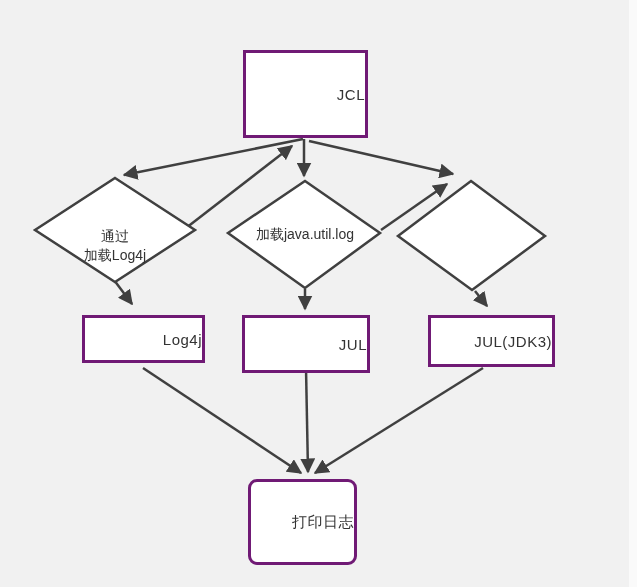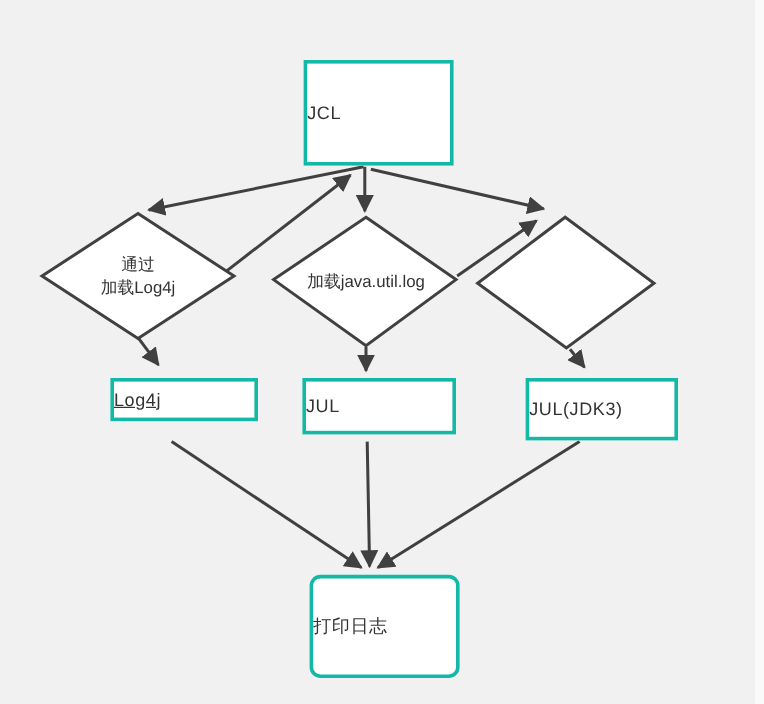--- a/index.html
+++ b/index.html
@@ -13,23 +13,23 @@
   }
   .right-strip{
     position:absolute;top:0;right:0;width:8px;height:100%;
     background:#fafafa;
   }
   svg.layer{position:absolute;left:0;top:0;}
   .edge{stroke:#404040;stroke-width:2.5;fill:none;}
   .diamond{fill:#ffffff;stroke:#404040;stroke-width:2.5;}
   .node{
     position:absolute;box-sizing:border-box;
-    background:#ffffff;border:3px solid #14b8a6;
-    display:flex;align-items:center;justify-content:flex-start;
-    font-size:15px;letter-spacing:0.5px;margin-left:10px;
+    background:#ffffff;border:3px solid #701a75;
+    display:flex;align-items:center;justify-content:flex-end;
+    font-size:15px;letter-spacing:0.5px;
   }
   .node.rounded{border-radius:9px;}
   .dlabel{
     position:absolute;display:flex;flex-direction:column;
     align-items:center;justify-content:center;text-align:center;
     font-size:14px;line-height:19px;pointer-events:none;
   }
 </style>
 </head>
 <body>
@@ -57,37 +57,37 @@
 
     <polygon class="diamond" points="115,178 195,230 115,282 35,230"></polygon>
     <polygon class="diamond" points="305,181 380,233 305,288 228,233"></polygon>
     <polygon class="diamond" points="471,181 545,236 472,290 398,236"></polygon>
   </svg>
 
   <div class="node" style="left:243px;top:50px;width:125px;height:88px;">
     <span>JCL</span>
   </div>
 
-  <div class="node" style="left:82px;top:315px;width:123px;height:36px;text-decoration:underline;">
+  <div class="node" style="left:82px;top:315px;width:123px;height:48px;">
     <span>Log4j</span>
   </div>
 
-  <div class="node" style="left:242px;top:315px;width:128px;height:47px;">
+  <div class="node" style="left:242px;top:315px;width:128px;height:58px;">
     <span>JUL</span>
   </div>
 
   <div class="node" style="left:428px;top:315px;width:127px;height:52px;">
     <span>JUL(JDK3)</span>
   </div>
 
-  <div class="node rounded" style="left:248px;top:479px;width:125px;height:86px;">
+  <div class="node rounded" style="left:248px;top:479px;width:109px;height:86px;">
     <span>打印日志</span>
   </div>
 
-  <div class="dlabel" style="left:40px;top:196px;width:150px;height:68px;">
+  <div class="dlabel" style="left:40px;top:212px;width:150px;height:68px;">
     <span>通过</span>
     <span>加载Log4j</span>
   </div>
 
   <div class="dlabel" style="left:229px;top:224px;width:152px;height:20px;justify-content:flex-end;">
     <span>加载java.util.log</span>
   </div>
 
 
   <div class="right-strip"></div>

